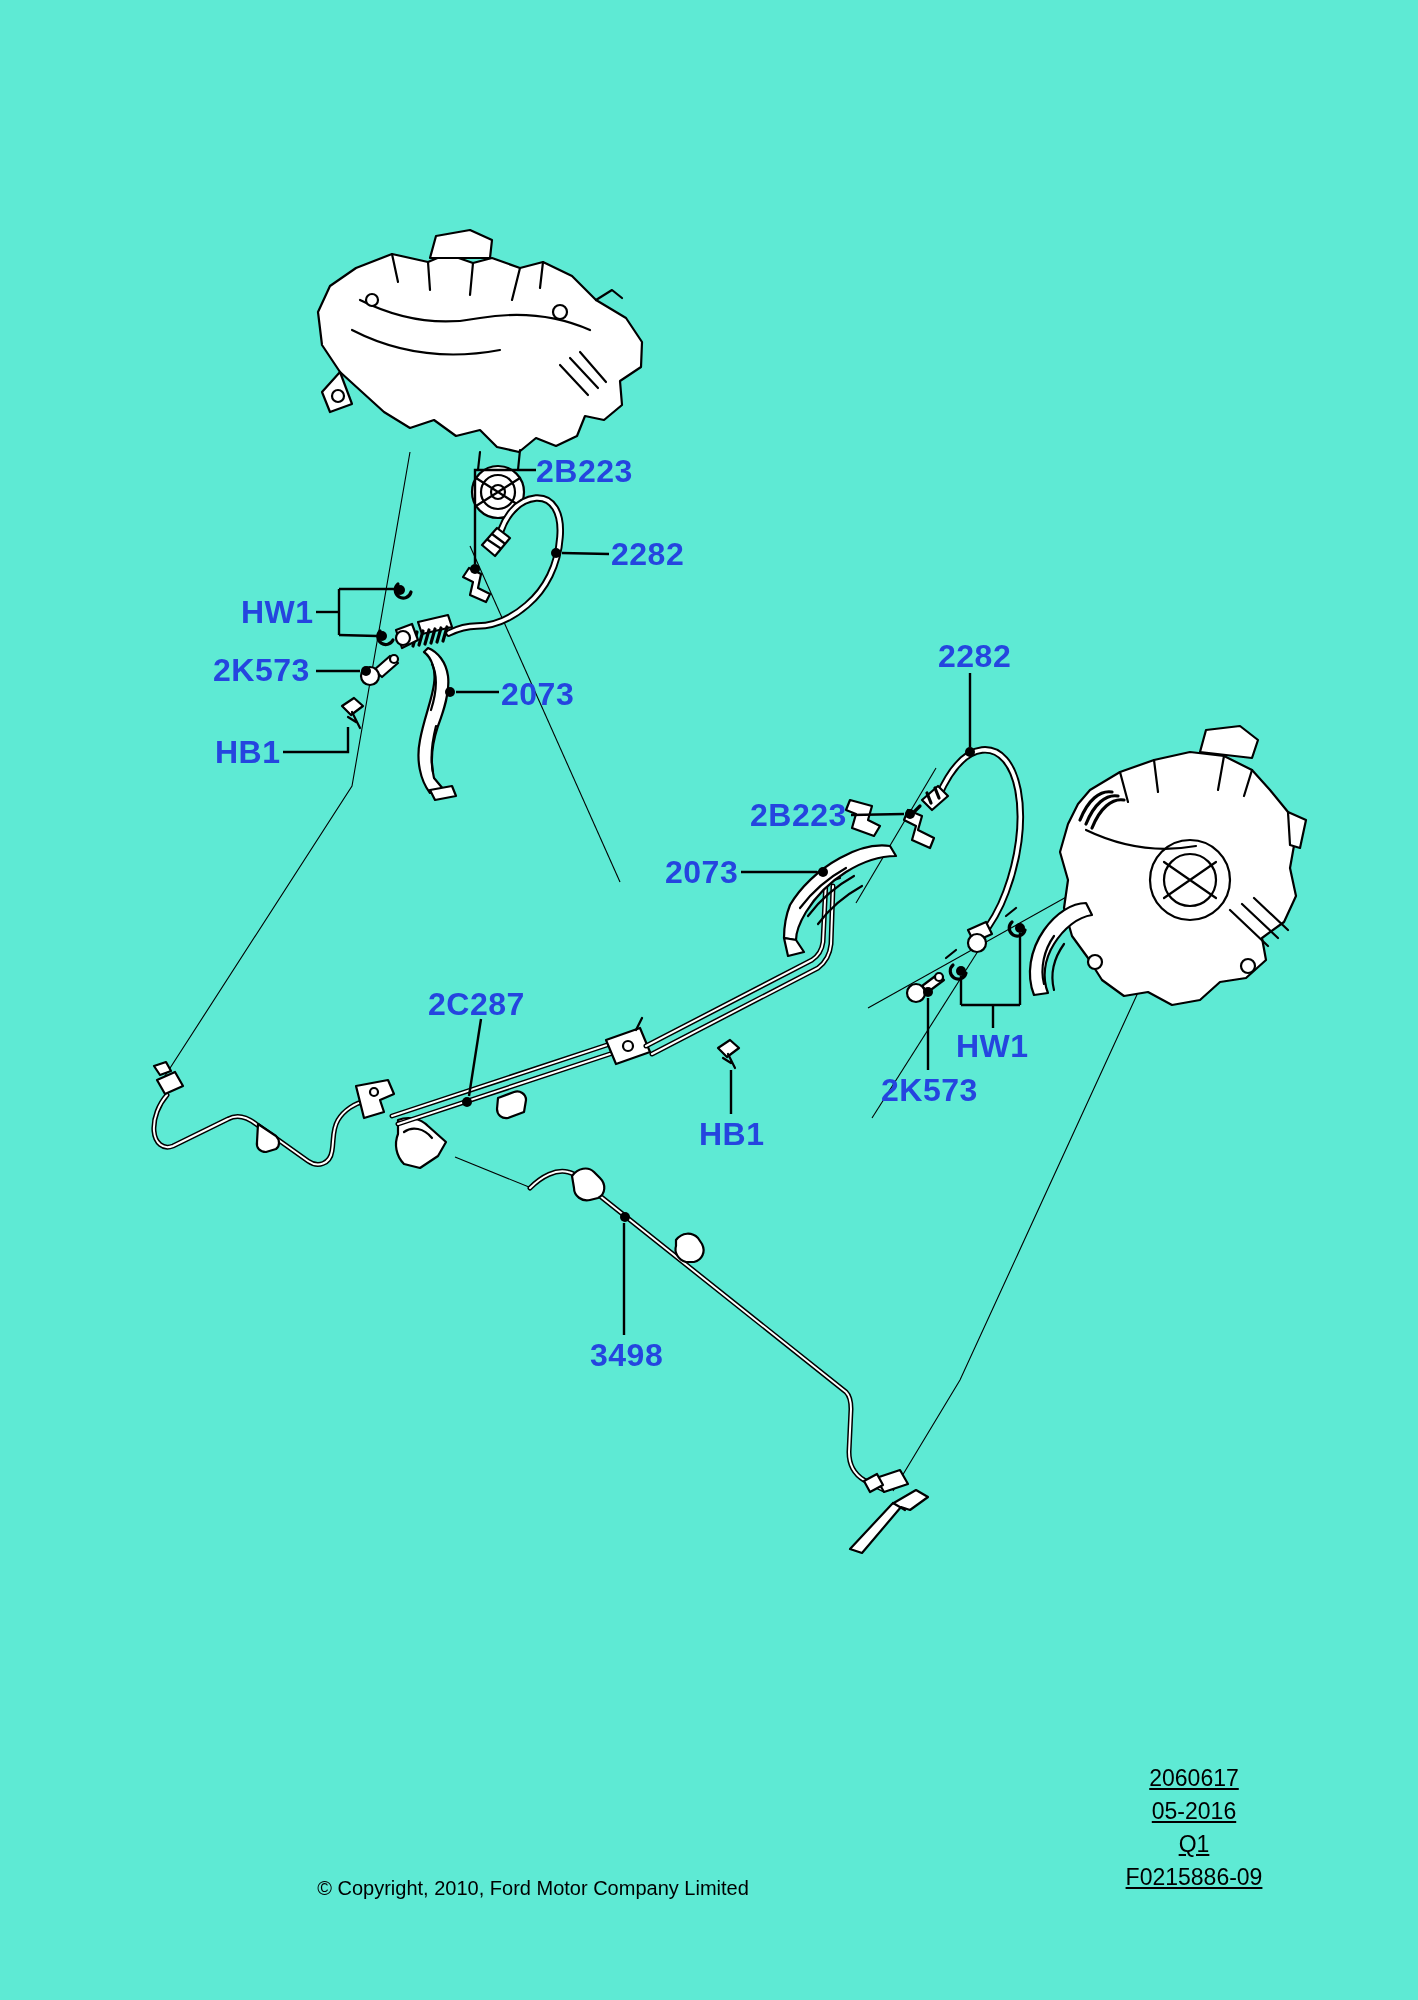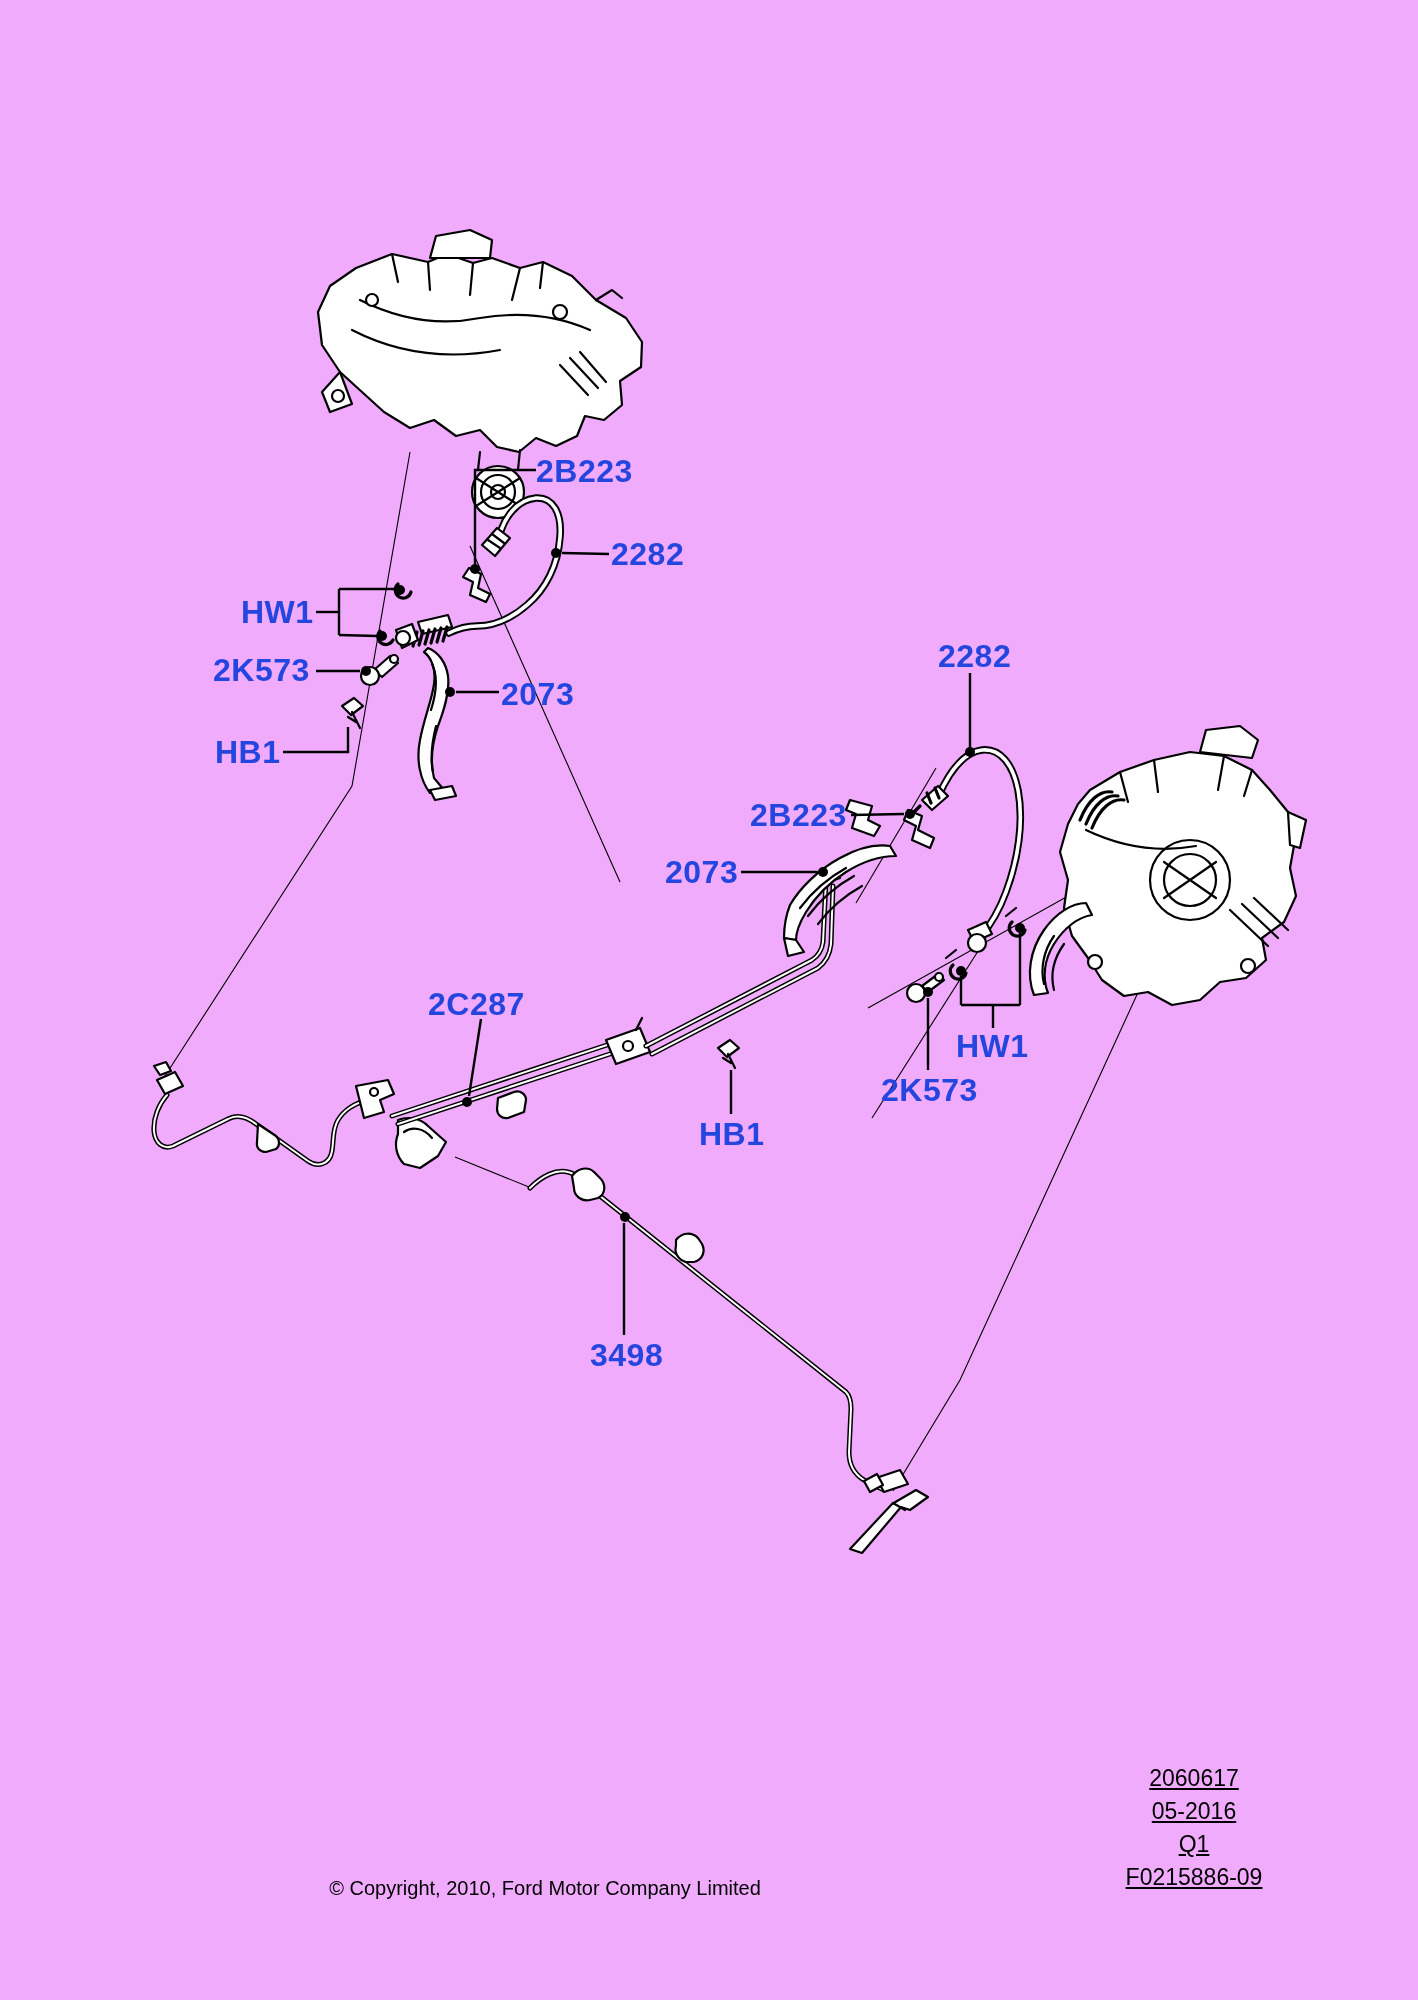--- a/index.html
+++ b/index.html
@@ -1,19 +1,19 @@
 <!DOCTYPE html>
 <html><head>
 <meta charset="utf-8">
 <style>
   html,body{margin:0;padding:0;background:#fff;}
   #canvas{
     position:relative;
     width:1418px;height:2000px;
-    background:#f0abfc;
+    background:#5eead4;
     font-family:"Liberation Sans",sans-serif;
     overflow:hidden;
   }
   #art{position:absolute;left:0;top:0;}
   .callout{
     position:absolute;
     font:700 32px "Liberation Sans",sans-serif;
     letter-spacing:.5px;
     white-space:nowrap;
     cursor:pointer;
@@ -21,21 +21,21 @@
   
   .ln{fill:none;stroke:#000;stroke-width:2.2;stroke-linejoin:round;stroke-linecap:round;}
   .fw{fill:#fff;stroke:#000;stroke-width:2.2;stroke-linejoin:round;}
   .thin{fill:none;stroke:#000;stroke-width:1.1;}
   .t8{fill:none;stroke:#000;stroke-width:7.5;stroke-linecap:round;}
   .t4{fill:none;stroke:#fff;stroke-width:3.6;stroke-linecap:round;}
   .p5{fill:none;stroke:#000;stroke-width:5;stroke-linecap:round;stroke-linejoin:round;}
   .p2{fill:none;stroke:#fff;stroke-width:2;stroke-linecap:round;stroke-linejoin:round;}
   .ln3{fill:none;stroke:#000;stroke-width:3.2;stroke-linecap:round;}
   .footer-copyright{
-    position:absolute;left:320px;top:1877px;width:450px;
+    position:absolute;left:308px;top:1877px;width:450px;
     text-align:center;font:400 20px "Liberation Sans",sans-serif;color:#000;
   }
   .footer-block{
     position:absolute;left:1074px;top:1762px;width:240px;
     text-align:center;font:400 23px "Liberation Sans",sans-serif;
     line-height:33px;color:#000;text-decoration:underline;
   }
 </style>
 </head>
 <body>

